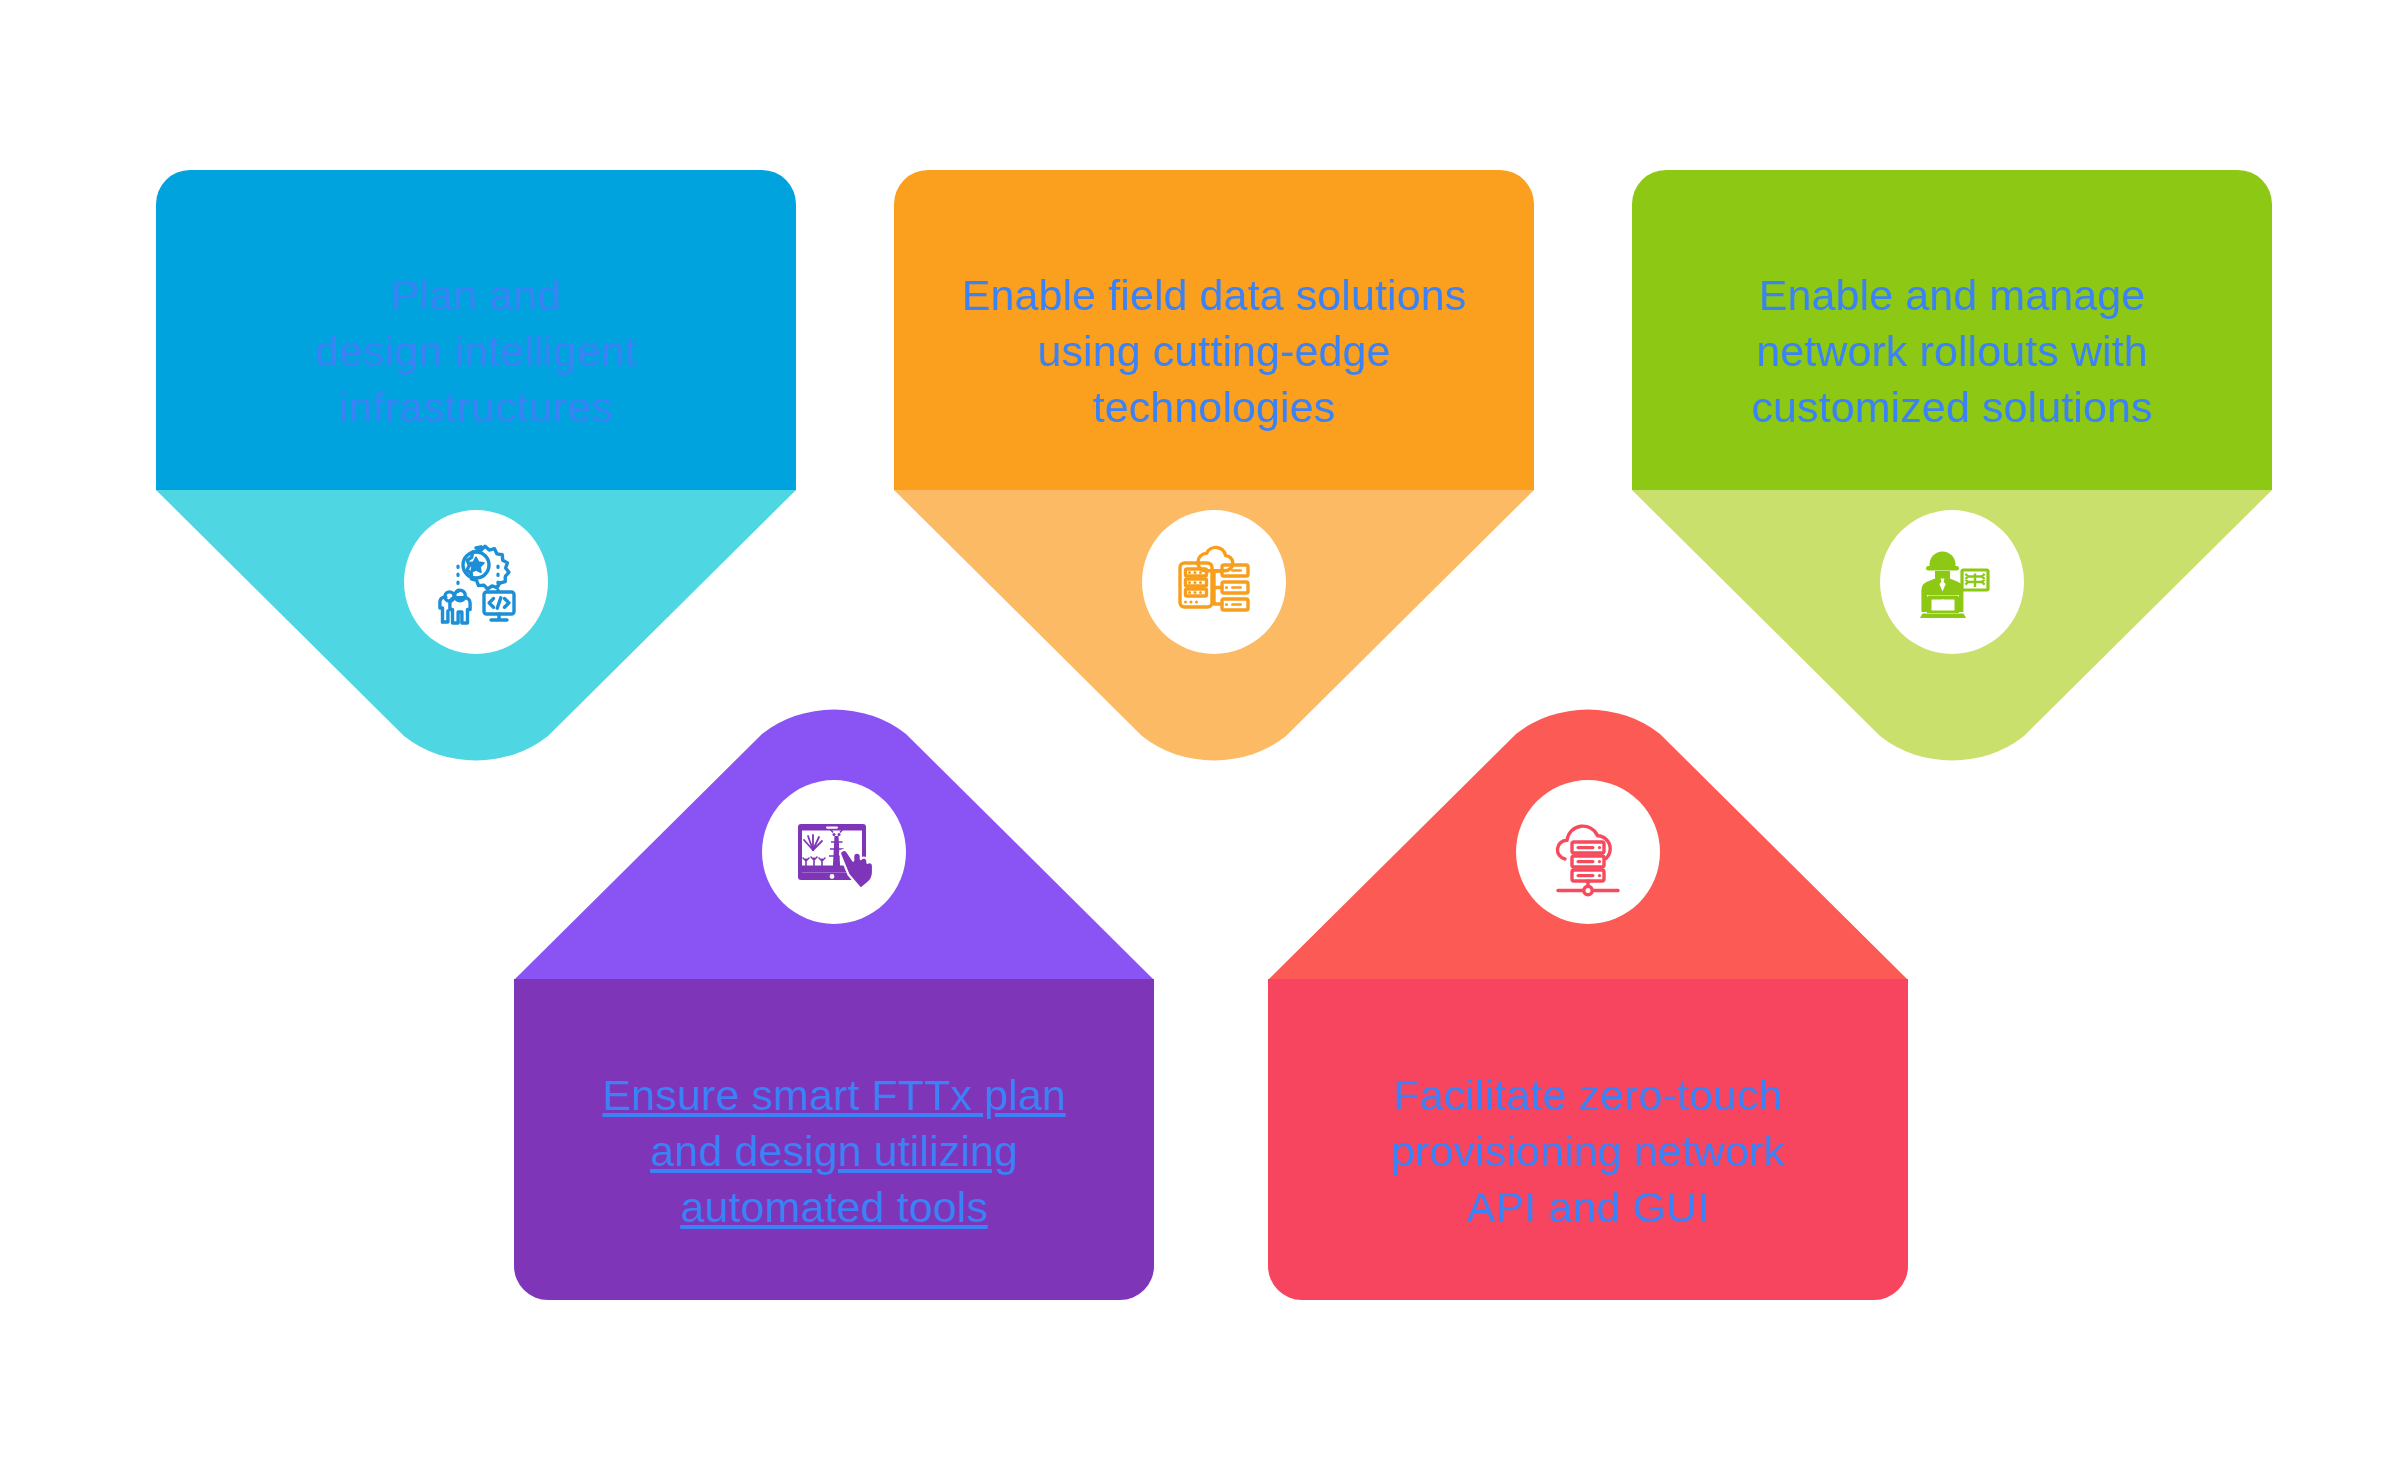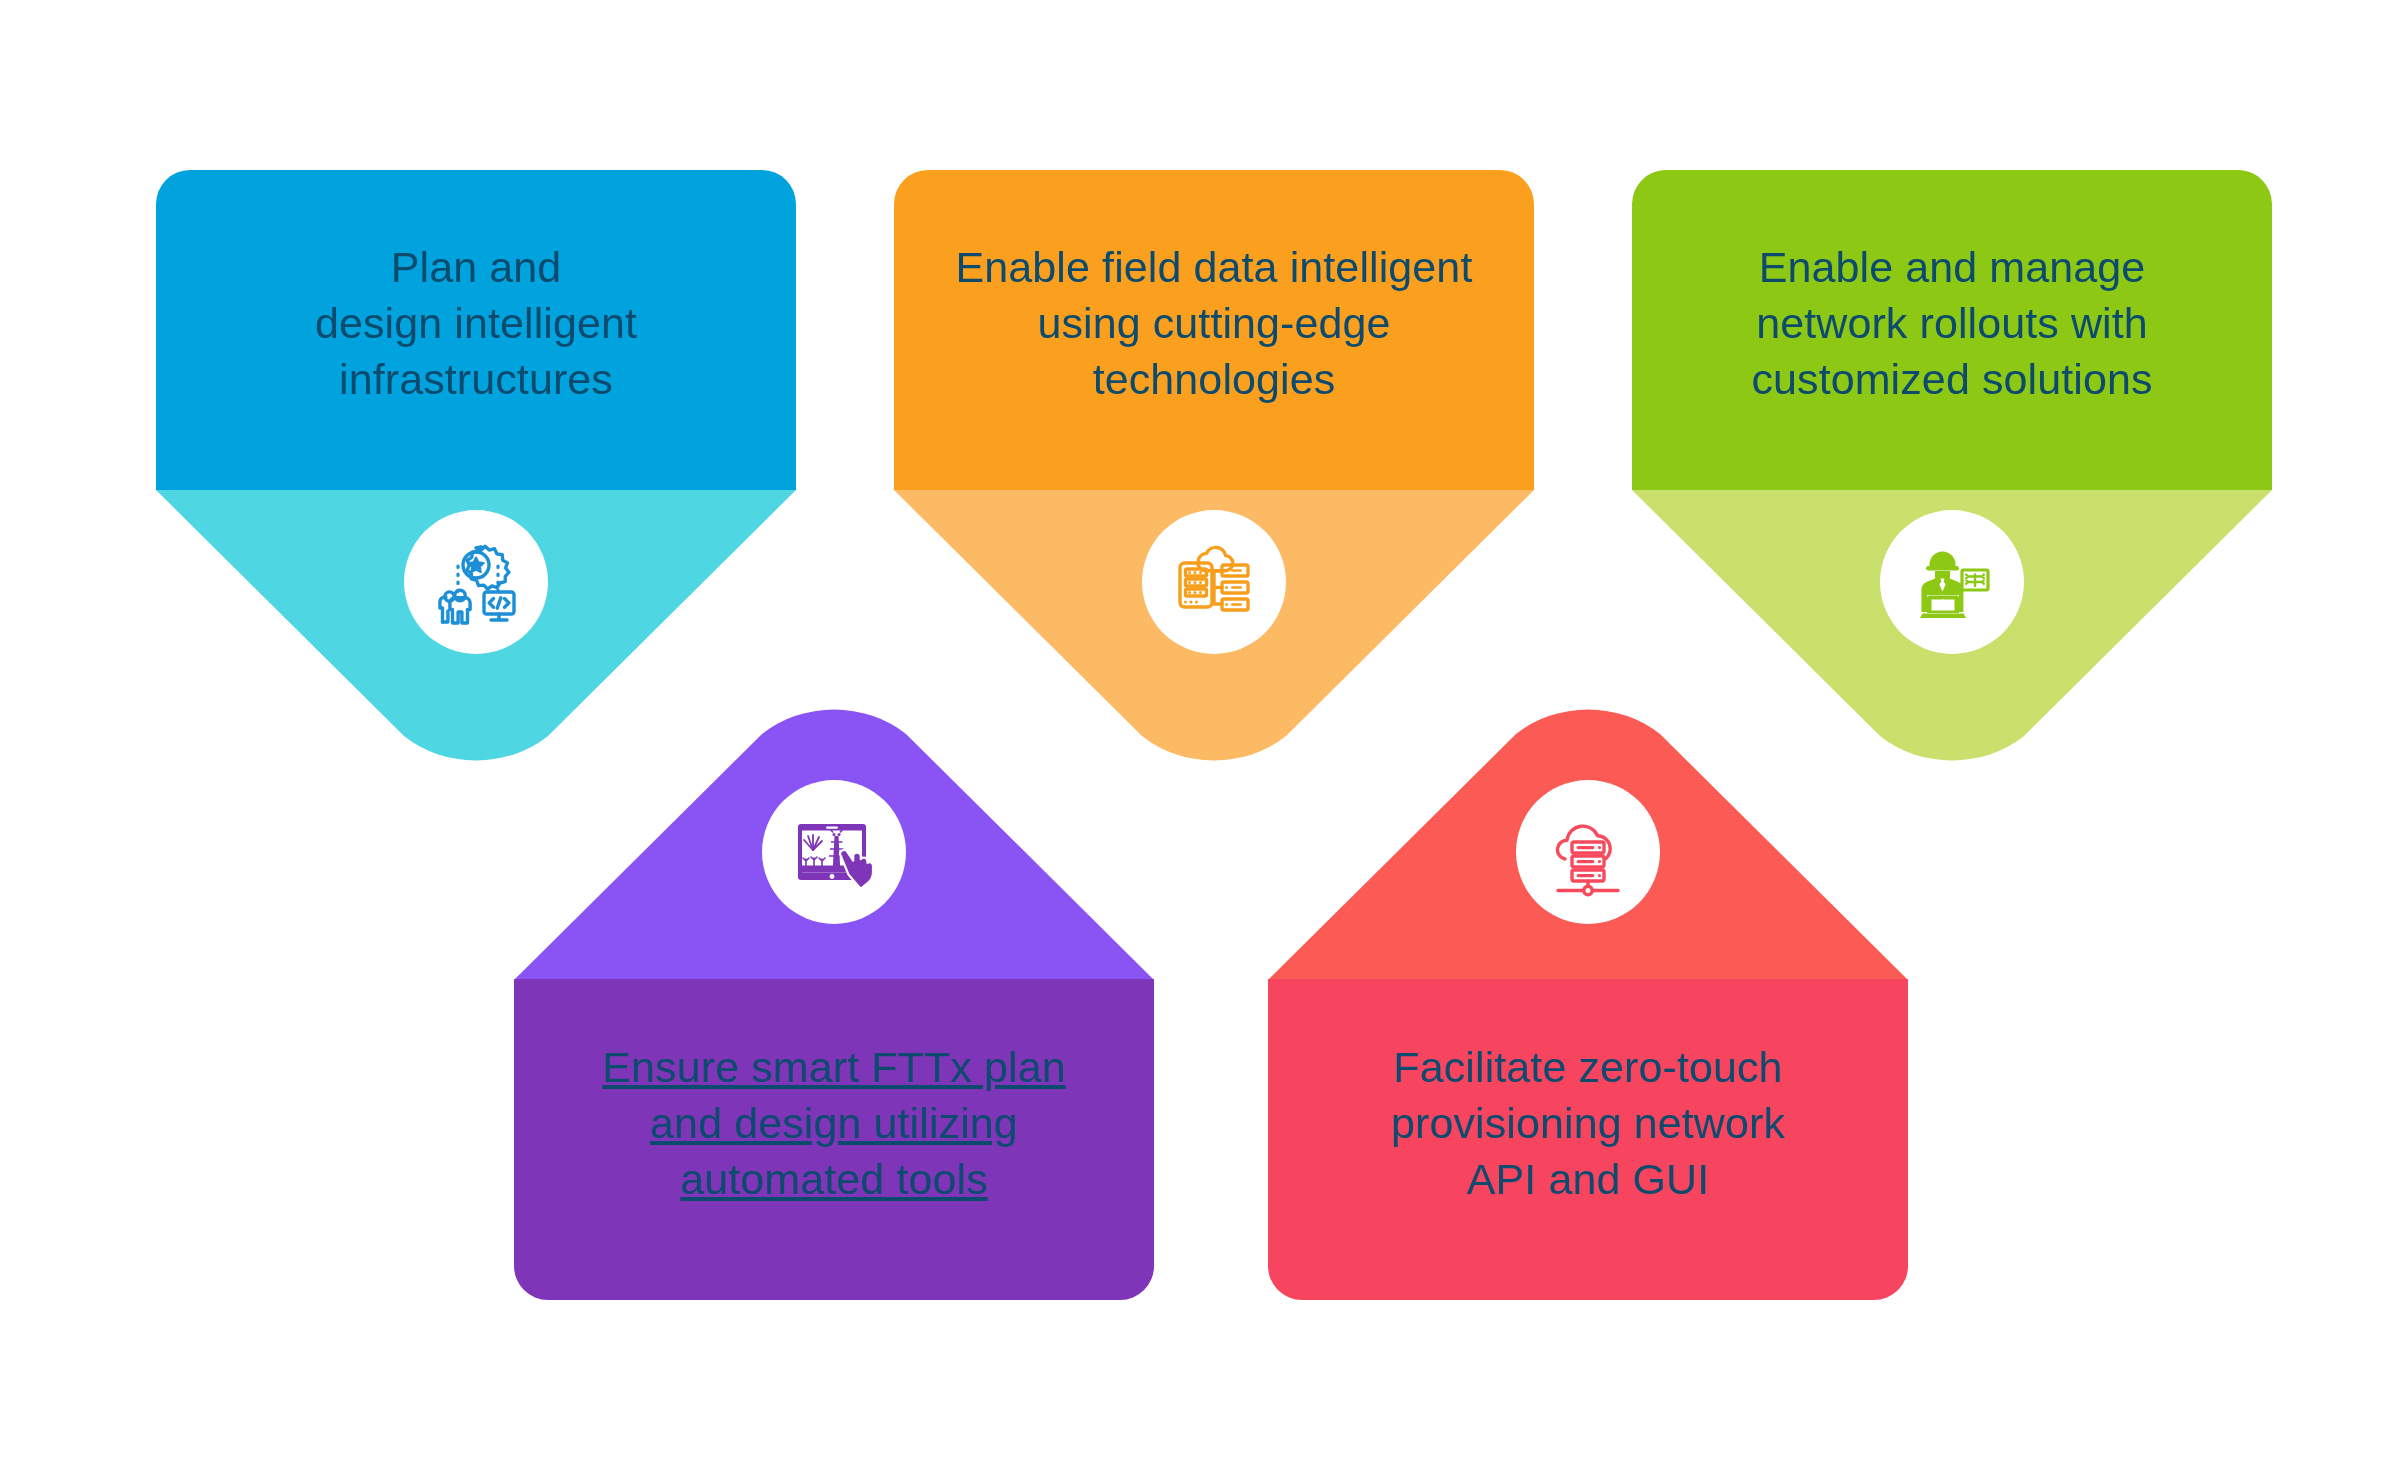--- a/index.html
+++ b/index.html
@@ -31,28 +31,29 @@
   }
   .card.up .funnel svg{display:block;width:100%;height:100%;}
   .card.up .head{
     position:absolute;left:0;width:100%;
     border-radius:0 0 34px 34px;
   }
 
   .caption{
     position:absolute;left:0;width:100%;
     text-align:center;
-    color:#0c4a6e;
+    color:#3b82f6;
     font-size:43px;
     line-height:1.30;
     font-weight:400;
     letter-spacing:.1px;
     white-space:pre-line;
     box-sizing:border-box;
     padding:0 16px;
+    margin-top:28px;
   }
 
   
   .badge{
     position:absolute;
     width:144px;height:144px;
     border-radius:50%;
     background:#ffffff;
     display:flex;align-items:center;justify-content:center;
   }
@@ -100,21 +101,21 @@
     </div>
   </div>
 
   <div class="card down" style="left:894px;top:170px;width:640px;height:630px;">
     <div class="head" style="height:320px;background:#FBA01E;"></div>
     <div class="funnel" style="top:320px;height:310px;">
       <svg viewBox="0 0 640 310" preserveAspectRatio="none" aria-hidden="true">
         <path d="M0,0 H640 L392,246 a108,96 0 0 1 -144,0 Z" fill="#FBBA63"></path>
       </svg>
     </div>
-    <div class="caption" style="top:70px;">Enable field data intelligent
+    <div class="caption" style="top:70px;">Enable field data solutions
 using cutting-edge
 technologies</div>
     <div class="badge" style="left:248px;top:340px;">
       <svg viewBox="0 0 96 96">
         <g fill="none" stroke="#F79F1C" stroke-width="3.4" stroke-linejoin="round" stroke-linecap="round">
           <path d="M32 28 a8.6 8.6 0 0 1 8.6-8.6 10 10 0 0 1 19 2.2 7.6 7.6 0 0 1 7.2 7.6 7.6 7.6 0 0 1 -7.6 7.6 H40 a8 8 0 0 1 -8-8.8Z"></path>
           <rect x="14" y="29" width="32" height="44" rx="4.4"></rect>
           <rect x="19.5" y="35" width="21" height="7" rx="1.6"></rect>
           <rect x="19.5" y="45" width="21" height="7" rx="1.6"></rect>
           <rect x="19.5" y="55" width="21" height="7" rx="1.6"></rect>

